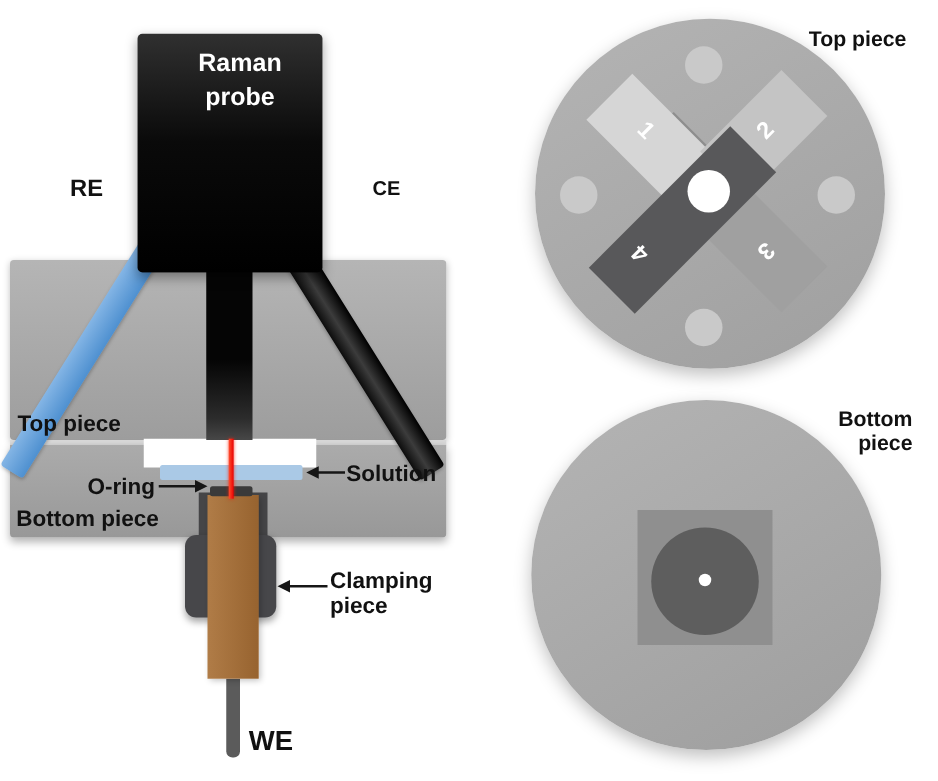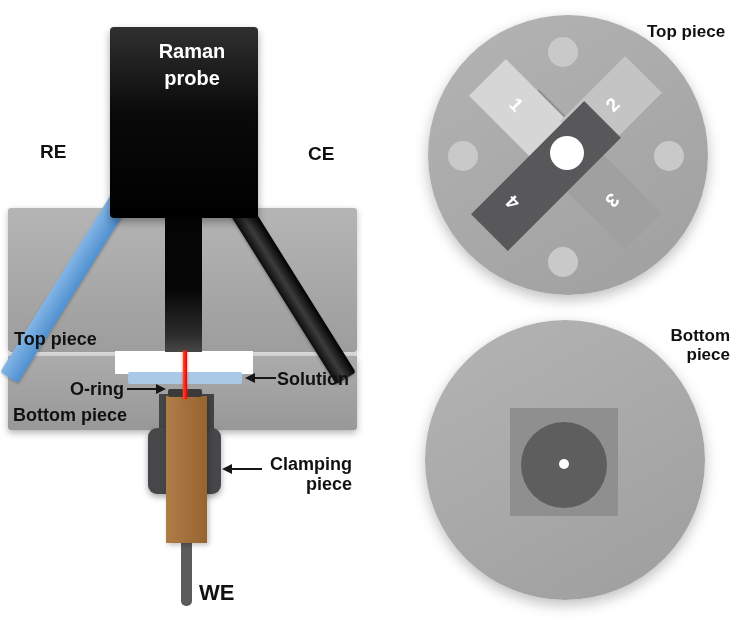--- a/index.html
+++ b/index.html
@@ -46,35 +46,35 @@
   <div class="abs" style="left:110px;top:27px;width:148px;height:191px;background:linear-gradient(180deg,#303030,#0a0a0a 45%,#000000);border-radius:4px;box-shadow:0 4px 9px rgba(0,0,0,0.35);z-index:5;"></div>
   <div class="lbl" style="left:110px;top:38px;width:164px;text-align:center;color:#ffffff;font-size:20px;line-height:1.35;z-index:6;">Raman
 probe</div>
 
   <div class="abs" style="left:166px;top:396px;width:41px;height:147px;background:linear-gradient(to right,#b07c47,#97632f);z-index:5;box-shadow:2px 2px 5px rgba(0,0,0,0.25);"></div>
 
   <div class="abs" style="left:168px;top:389px;width:34px;height:8px;background:#3a3a3a;border-radius:2px;z-index:6;"></div>
 
   <div class="abs" style="left:183px;top:351px;width:4px;height:48px;background:linear-gradient(to right,#ff4d2e,#e90000);box-shadow:0 0 3px rgba(255,30,0,0.8);z-index:7;"></div>
 
-  <div class="lbl" style="left:40px;top:141px;font-size:19px;">RE</div>
-  <div class="lbl" style="left:308px;top:143px;font-size:19px;">CE</div>
+  <div class="lbl" style="left:56px;top:141px;font-size:19px;">RE</div>
+  <div class="lbl" style="left:298px;top:143px;font-size:16px;">CE</div>
   <div class="lbl" style="left:14px;top:329px;">Top piece</div>
   <div class="lbl" style="left:13px;top:405px;">Bottom piece</div>
   <div class="lbl" style="left:199px;top:581px;font-size:22px;">WE</div>
 
   <div class="lbl" style="left:70px;top:379px;">O-ring</div>
   <div class="arrow-line" style="left:127px;top:388px;width:31px;"></div>
   <div class="arrow-head-r" style="left:156px;top:384px;"></div>
 
   <div class="lbl" style="left:277px;top:369px;">Solution</div>
   <div class="arrow-head-l" style="left:245px;top:373px;"></div>
   <div class="arrow-line" style="left:254px;top:377px;width:22px;"></div>
 
-  <div class="lbl" style="left:264px;top:454px;width:88px;text-align:right;">Clamping
+  <div class="lbl" style="left:264px;top:454px;width:88px;text-align:left;">Clamping
 piece</div>
   <div class="arrow-head-l" style="left:222px;top:464px;"></div>
   <div class="arrow-line" style="left:231px;top:468px;width:31px;"></div>
 
   <div class="abs" style="left:428px;top:15px;width:280px;height:280px;border-radius:50%;background:linear-gradient(150deg,#b4b4b4,#9f9f9f);box-shadow:0 5px 14px rgba(0,0,0,0.25);z-index:1;"></div>
 
   <div class="abs" style="left:548px;top:37px;width:30px;height:30px;border-radius:50%;background:#c9c9c9;z-index:2;"></div>
   <div class="abs" style="left:448px;top:141px;width:30px;height:30px;border-radius:50%;background:#c9c9c9;z-index:2;"></div>
   <div class="abs" style="left:654px;top:141px;width:30px;height:30px;border-radius:50%;background:#c9c9c9;z-index:2;"></div>
   <div class="abs" style="left:548px;top:247px;width:30px;height:30px;border-radius:50%;background:#c9c9c9;z-index:2;"></div>

